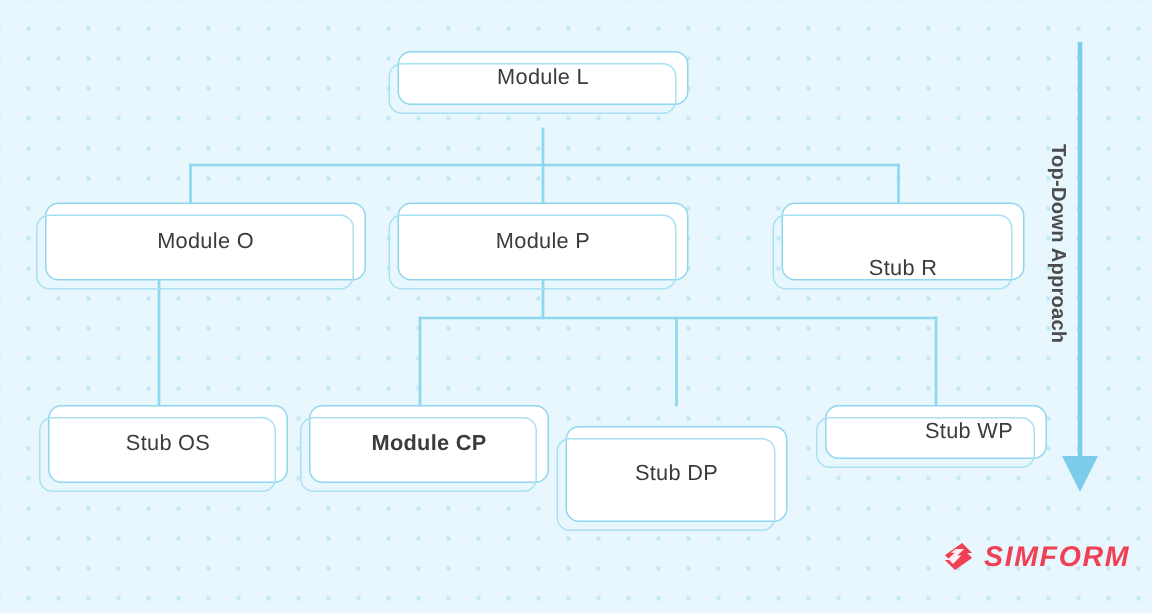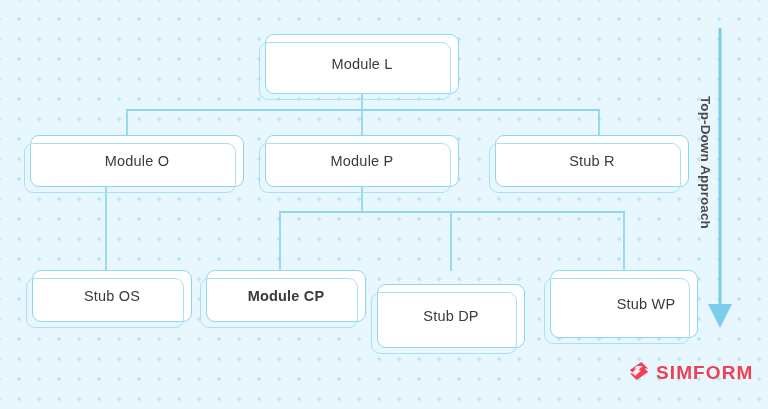--- a/index.html
+++ b/index.html
@@ -79,23 +79,24 @@
     letter-spacing: .1px;
     white-space: nowrap;
     z-index: 4;
   }
   
   #brand {
     position: absolute;
     left: 628px;
     top: 360px;
     display: flex;
-    align-items: flex-end;
+    align-items: center;
     gap: 6px;
     z-index: 5;
+    font-style: italic;
   }
   #brand-wordmark {
     color: #ef4056;
     font-size: 19px;
     font-weight: bold;
     letter-spacing: 1.1px;
     line-height: 1;
   }
 </style>
 </head>
@@ -119,49 +120,49 @@
       <path d="M362,187 L362,212"></path>
 
       <path d="M280,212 L624,212"></path>
 
       <path d="M280,212 L280,270"></path>
       <path d="M451,212 L451,270"></path>
       <path d="M624,212 L624,270"></path>
     </g>
   </svg>
 
-  <div class="node" style="left:265px; top:34px; width:194px; height:60px;align-items:center;">
+  <div class="node" style="left:265px; top:34px; width:194px; height:36px;align-items:center;">
     <span class="node-label">Module L</span>
   </div>
 
   <div class="node" style="left:30px; top:135px; width:214px; height:52px;">
     <span class="node-label">Module O</span>
   </div>
 
   <div class="node" style="left:265px; top:135px; width:194px; height:52px;text-align:right;">
     <span class="node-label">Module P</span>
   </div>
 
-  <div class="node" style="left:495px; top:135px; width:194px; height:52px;">
+  <div class="node" style="left:521px; top:135px; width:162px; height:52px;align-items:flex-end;">
     <span class="node-label">Stub R</span>
   </div>
 
   <div class="node" style="left:32px; top:270px; width:160px; height:52px;">
     <span class="node-label">Stub OS</span>
   </div>
 
   <div class="node" style="left:206px; top:270px; width:160px; height:52px;font-weight:bold;">
     <span class="node-label">Module CP</span>
   </div>
 
   <div class="node" style="left:377px; top:284px; width:148px; height:64px;">
     <span class="node-label">Stub DP</span>
   </div>
 
-  <div class="node" style="left:550px; top:270px; width:148px; height:68px;padding-left:44px;">
+  <div class="node" style="left:550px; top:270px; width:148px; height:36px;padding-left:44px;">
     <span class="node-label">Stub WP</span>
   </div>
 
   <svg id="approach-axis" viewBox="0 0 40 300" xmlns="http://www.w3.org/2000/svg">
     <line x1="20" y1="0" x2="20" y2="278" stroke="#7ccdeb" stroke-width="3"></line>
     <polygon points="8,276 32,276 20,300" fill="#7ccdeb"></polygon>
   </svg>
 
   <div id="approach-label">Top-Down Approach</div>
 

